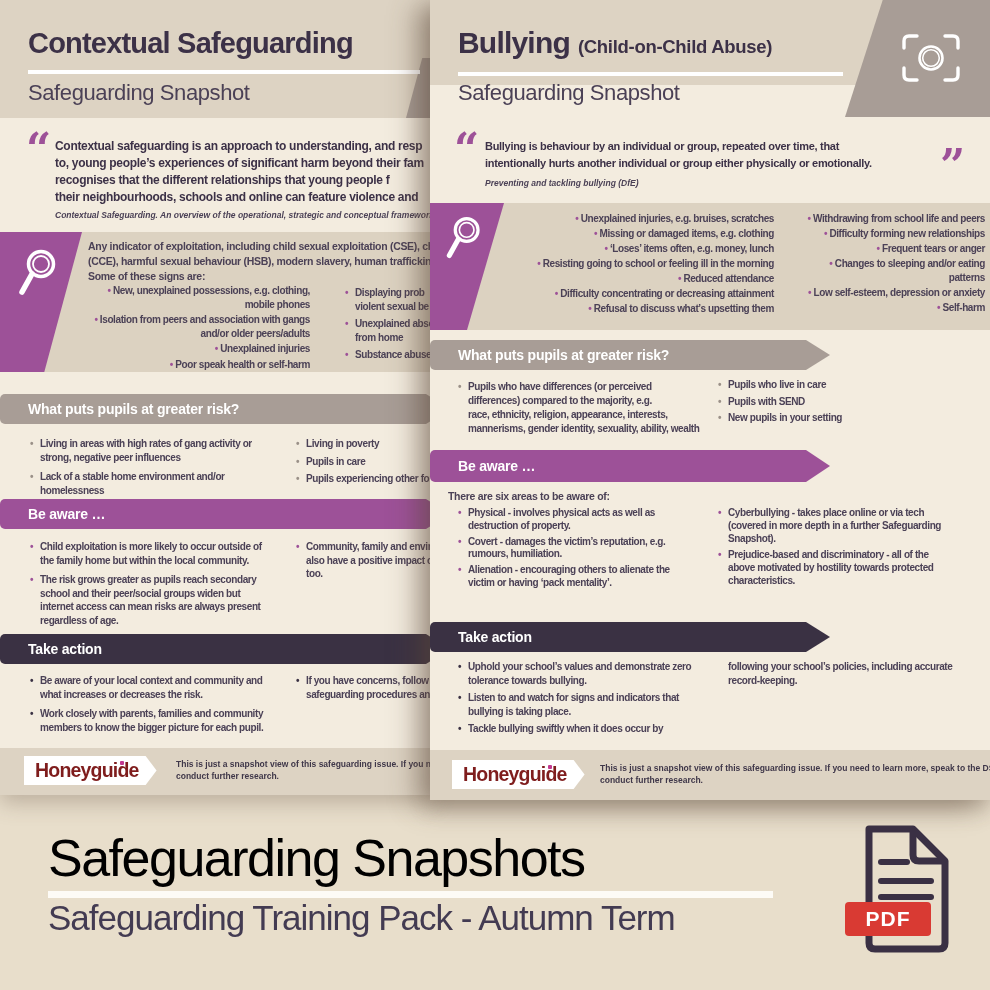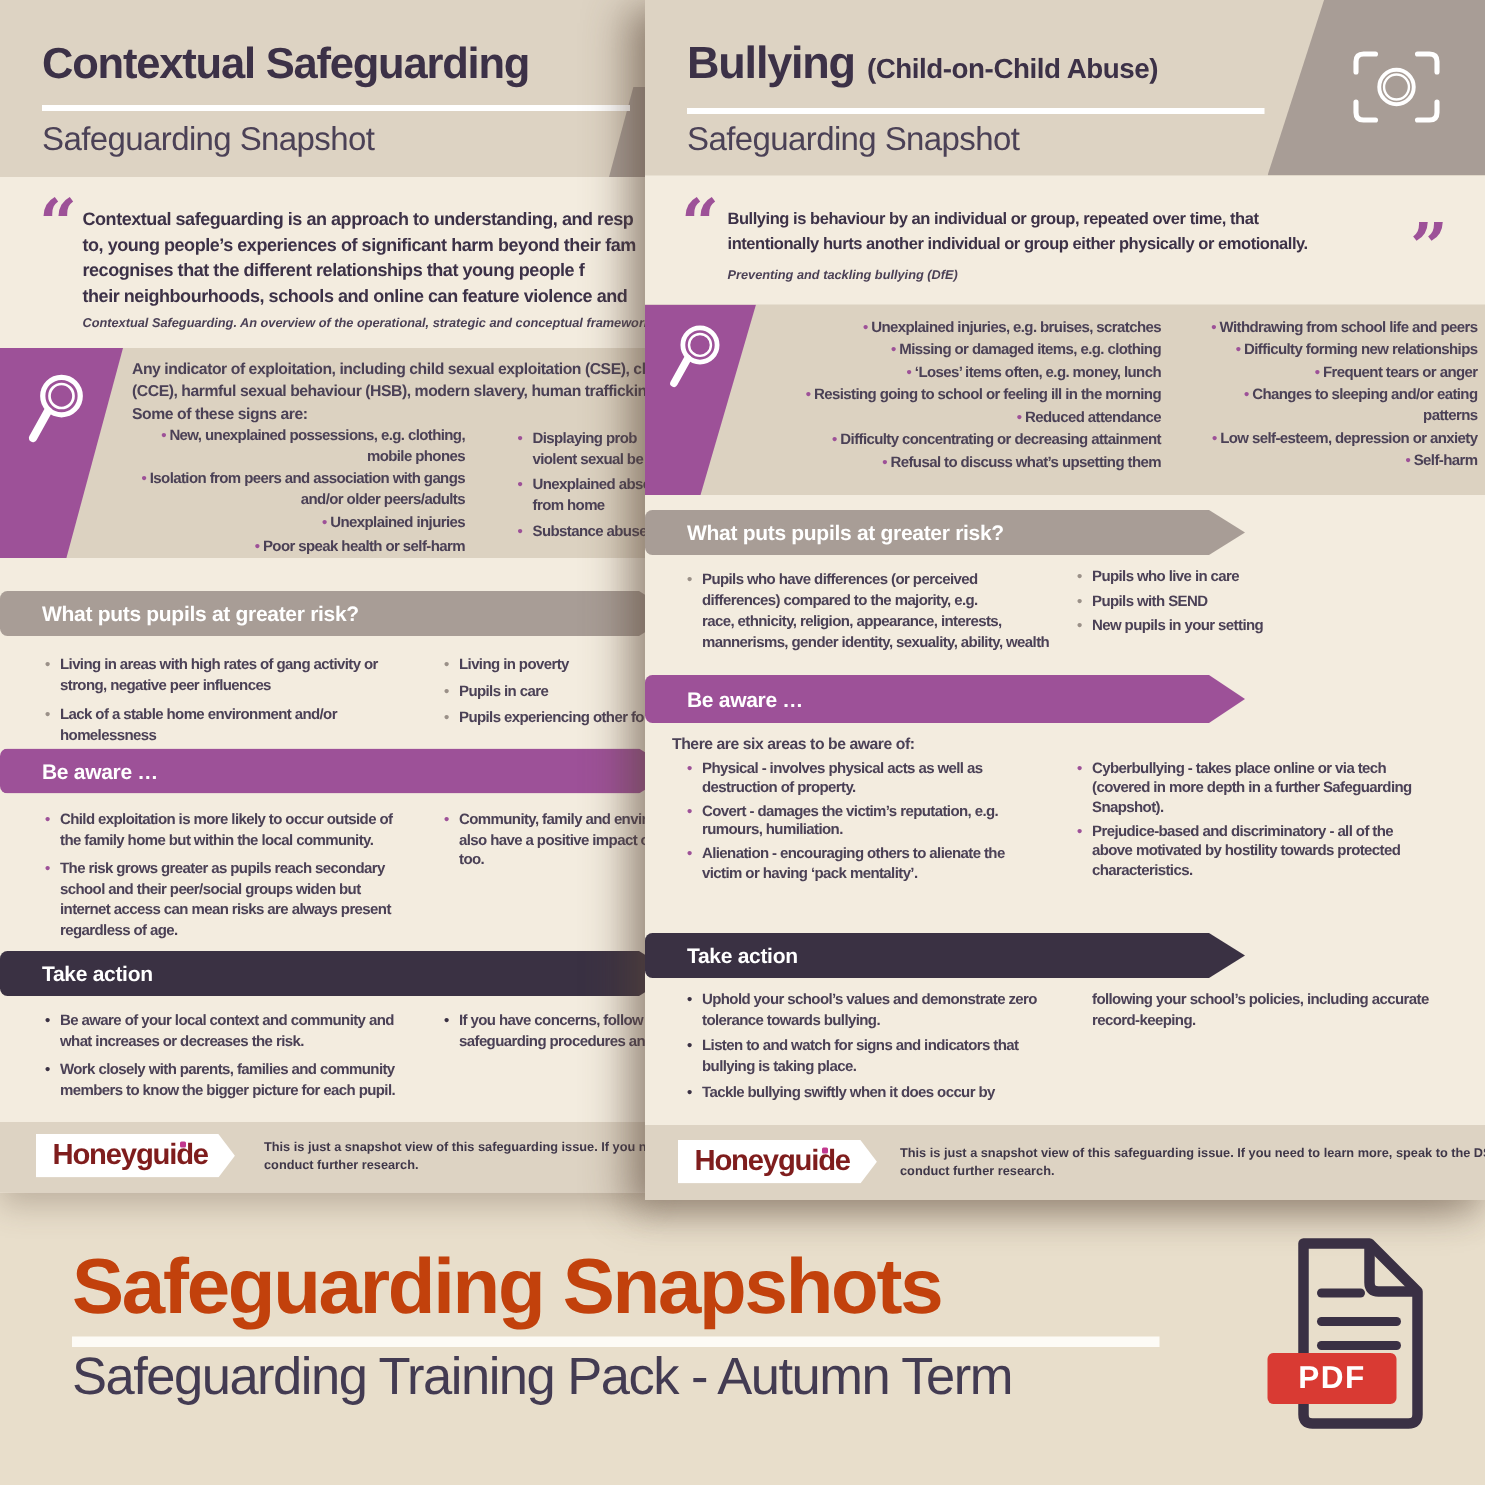--- a/index.html
+++ b/index.html
@@ -9,21 +9,21 @@
   }
   *{margin:0;padding:0;box-sizing:border-box;}
   html,body{width:990px;height:990px;}
   body{font-family:"Liberation Sans",sans-serif;background:var(--canvas);}
   .canvas{position:relative;width:990px;height:990px;overflow:hidden;background:var(--canvas);}
   .page{position:absolute;top:0;background:var(--cream);overflow:hidden;}
   .page-left{left:0;width:434px;height:795px;box-shadow:0 8px 20px rgba(90,70,55,.3);}
   .page-right{left:430px;width:560px;height:800px;box-shadow:-14px 6px 26px rgba(90,70,55,.45),0 8px 20px rgba(90,70,55,.3);}
   .ph{position:absolute;left:0;top:0;right:0;background:var(--tan);}
   .page-left .ph{height:118px;}
-  .page-right .ph{height:117px;}
+  .page-right .ph{height:85px;}
   .ptitle{position:absolute;left:28px;top:27px;font-size:29px;font-weight:bold;letter-spacing:-.8px;color:var(--ink);white-space:nowrap;}
   .ptitle .suffix{font-size:18.5px;font-weight:600;letter-spacing:-.3px;margin-left:8px;}
   .rule{position:absolute;left:28px;height:4px;background:#fff;}
   .page-left .rule{top:70px;width:392px;}
   .page-right .rule{top:72px;width:385px;}
   .psub{position:absolute;left:28px;top:80px;font-size:22px;font-weight:500;letter-spacing:-.4px;color:var(--body);white-space:nowrap;}
   .hdr-wedge-left{position:absolute;left:406px;top:58px;width:28px;height:60px;background:var(--gray);clip-path:polygon(58% 0,100% 0,100% 100%,0 100%);}
   .hdr-wedge-right{position:absolute;left:415px;top:0;width:145px;height:117px;background:var(--gray);clip-path:polygon(26% 0,100% 0,100% 100%,0 100%);}
   .cam{position:absolute;left:470px;top:32px;width:62px;height:52px;}
   .quote{position:absolute;left:0;right:0;}
@@ -51,21 +51,21 @@
   .cont .txt{white-space:pre;}
   .banner{position:absolute;left:0;height:30px;line-height:30px;padding-left:28px;color:#fff;font-size:14px;font-weight:bold;letter-spacing:-.2px;clip-path:polygon(0 0,calc(100% - 24px) 0,100% 50%,calc(100% - 24px) 100%,0 100%);border-radius:5px 0 0 5px;white-space:nowrap;}
   .b-gray{background:var(--gray);}
   .b-purple{background:var(--purple);}
   .b-dark{background:var(--dark);}
   .aw-intro{position:absolute;font-size:10.5px;font-weight:600;letter-spacing:-.3px;color:var(--body);}
   .pfoot{position:absolute;left:0;right:0;background:var(--tan);}
   .logo{position:absolute;background:#fff;clip-path:polygon(0 0,calc(100% - 11px) 0,100% 50%,calc(100% - 11px) 100%,0 100%);padding:3px 18px 3px 11px;font-size:19.5px;font-weight:bold;letter-spacing:-.8px;color:#7f1d1d;}
   .logo-dot{position:absolute;width:4px;height:4px;border-radius:1px;background:var(--pink);top:5px;left:96px;}
   .fnote{position:absolute;font-size:8.5px;font-weight:600;line-height:12px;color:#3f3749;white-space:pre;}
-  .bottom-title{position:absolute;left:48px;top:828px;font-size:52px;font-weight:bold;letter-spacing:-1.5px;color:#c2410c;white-space:nowrap;}
+  .bottom-title{position:absolute;left:48px;top:828px;font-size:52px;font-weight:normal;letter-spacing:-1.5px;color:#000000;white-space:nowrap;}
   .bottom-bar{position:absolute;left:48px;top:891px;width:725px;height:7px;background:#fdfbf6;}
   .bottom-sub{position:absolute;left:48px;top:898px;font-size:35px;font-weight:500;letter-spacing:-1px;color:#433b52;white-space:nowrap;}
   .pdf{position:absolute;left:845px;top:824px;width:110px;height:130px;}
   .pdf-badge{position:absolute;left:0;top:78px;width:86px;height:34px;background:var(--red);border-radius:4px;color:#fff;font-size:21px;font-weight:bold;letter-spacing:1px;text-align:center;line-height:34px;}
 </style>
 </head>
 <body>
 
 <div class="canvas">
 

